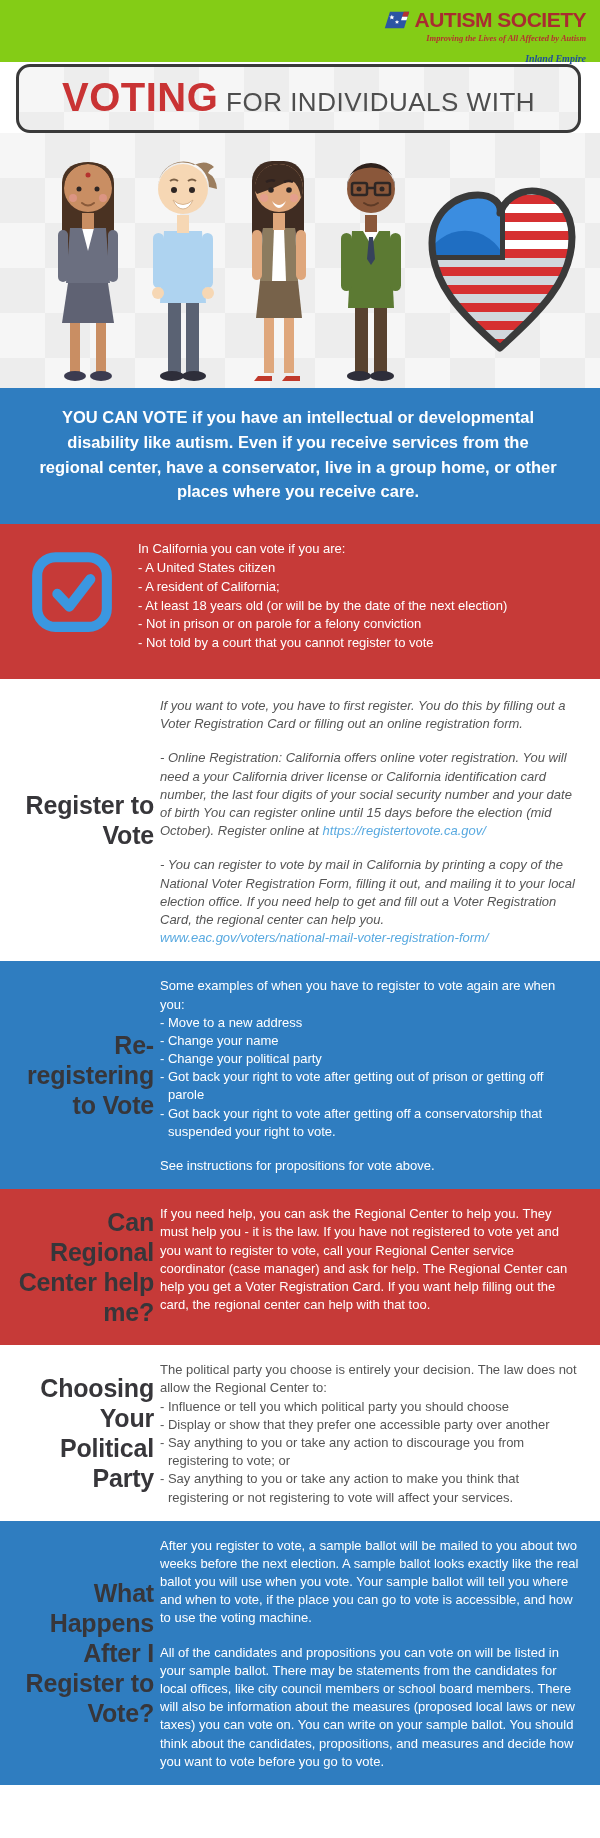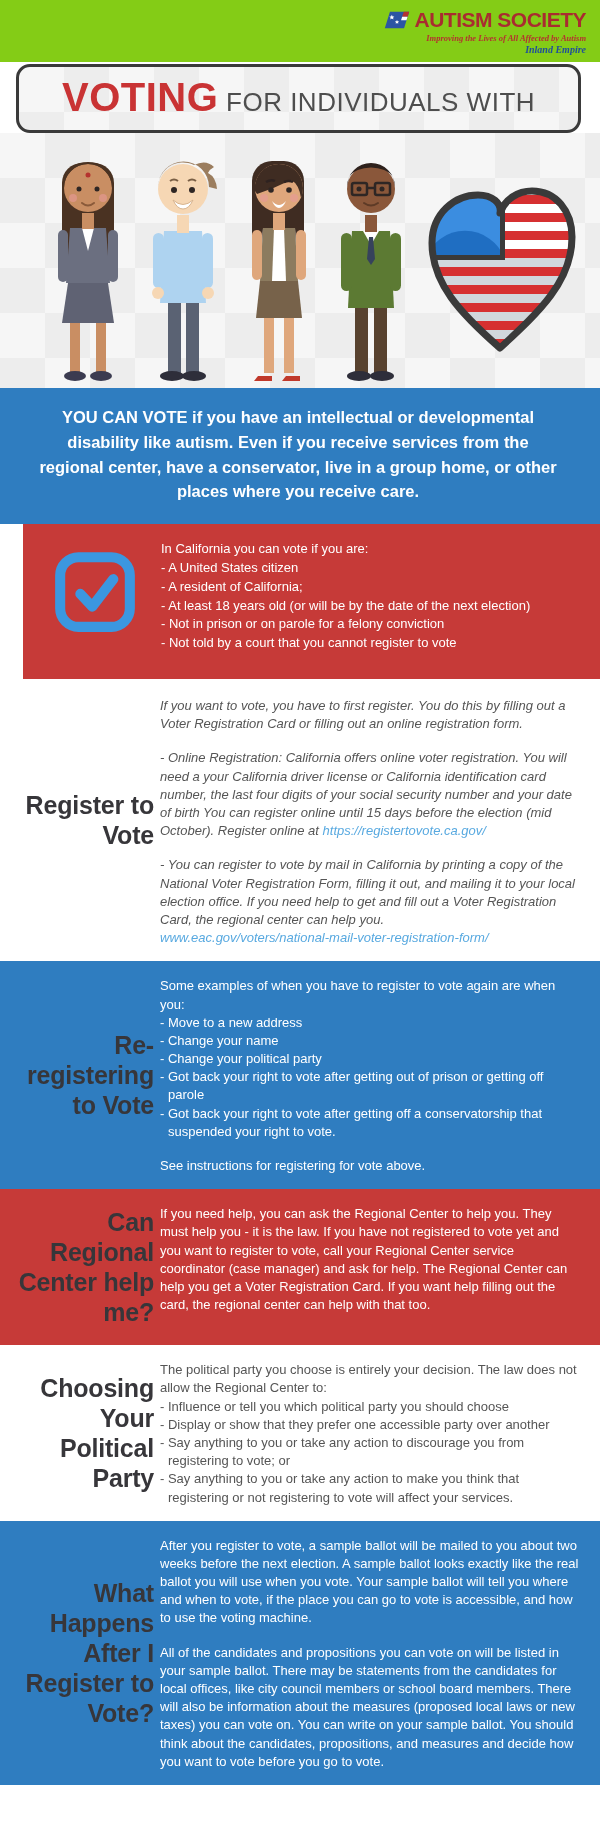--- a/index.html
+++ b/index.html
@@ -10,21 +10,21 @@
     color:#4c4c4c;
   }
   .page { width:600px; background:#ffffff; }
 
   
   .top-header { height:62px; display:flex; justify-content:flex-end; align-items:flex-start; padding:8px 14px 0 0; background:#84cc16; }
   .brand { display:flex; flex-direction:column; align-items:flex-end; }
   .brand-row { display:flex; align-items:center; gap:4px; }
   .brand-name { font-weight:bold; font-size:21px; letter-spacing:-0.5px; color:#a92c30; }
   .brand-tag { font-family:"Liberation Serif",serif; font-style:italic; font-weight:bold; font-size:8.5px; color:#b5332f; margin-top:1px; }
-  .brand-region { font-family:"Liberation Serif",serif; font-style:italic; font-weight:bold; font-size:10px; color:#1f4e9c; margin-top:1px; }
+  .brand-region { font-family:"Liberation Serif",serif; font-style:italic; font-weight:bold; font-size:10px; color:#1f4e9c; margin-top:10px; }
   .flag-icon { width:26px; height:18px; display:inline-block; }
 
   
   .diamonds {
     background-color:#f6f6f6;
     background-image:
       linear-gradient(45deg,#ededed 25%,transparent 25%,transparent 75%,#ededed 75%),
       linear-gradient(45deg,#ededed 25%,transparent 25%,transparent 75%,#ededed 75%);
     background-size:90px 90px;
     background-position:0 0,45px 45px;
@@ -41,21 +41,21 @@
   
   .hero { height:255px; overflow:hidden; }
   .hero svg { display:block; }
 
   
   .band-blue { background:#2f7dc0; color:#ffffff; }
   .band-red  { background:#c63a38; color:#ffffff; }
 
   .intro-banner { padding:17px 38px 20px 34px; text-align:center; font-size:16.5px; font-weight:bold; line-height:1.5; }
 
-  .eligibility { display:flex; padding:16px 20px 26px 28px; align-items:flex-start;margin-left:23px; }
+  .eligibility { display:flex; padding:16px 20px 26px 28px; align-items:flex-start; }
   .check-icon { flex:0 0 96px; padding-top:8px; }
   .elig-text { font-size:13px; line-height:1.45; padding-left:14px; }
   .elig-item { text-indent:-8px; padding-left:8px; }
 
   
   .section { display:flex; }
   .hcol { flex:0 0 160px; display:flex; align-items:center; justify-content:center; text-align:right; padding:6px 6px; }
   .hcol h2 { font-size:25px; line-height:1.2; font-weight:bold; color:#37363a; letter-spacing:-0.2px; }
   .bcol { flex:1; padding:16px 18px 14px 0; font-size:13px; line-height:1.4; }
   .section-white { background:#ffffff; color:#555555; }
@@ -261,21 +261,21 @@
     <div class="hcol">
         <h2>Re-registering to Vote</h2>
       </div>
     <div class="bcol">
       <div>Some examples of when you have to register to vote again are when you:</div>
       <div class="list-item">- Move to a new address</div>
       <div class="list-item">- Change your name</div>
       <div class="list-item">- Change your political party</div>
       <div class="list-item">- Got back your right to vote after getting out of prison or getting off parole</div>
       <div class="list-item">- Got back your right to vote after getting off a conservatorship that suspended your right to vote.</div>
-      <div class="outro">See instructions for registering for vote above.</div>
+      <div class="outro">See instructions for propositions for vote above.</div>
     </div>
   </div>
 
   <div class="section band-red sec-regional">
     <div class="hcol">
         <h2>Can Regional Center help me?</h2>
       </div>
     <div class="bcol">If you need help, you can ask the Regional Center to help you. They must help you - it is the law. If you have not registered to vote yet and you want to register to vote, call your Regional Center service coordinator (case manager) and ask for help. The Regional Center can help you get a Voter Registration Card. If you want help filling out the card, the regional center can help with that too.</div>
   </div>
 

